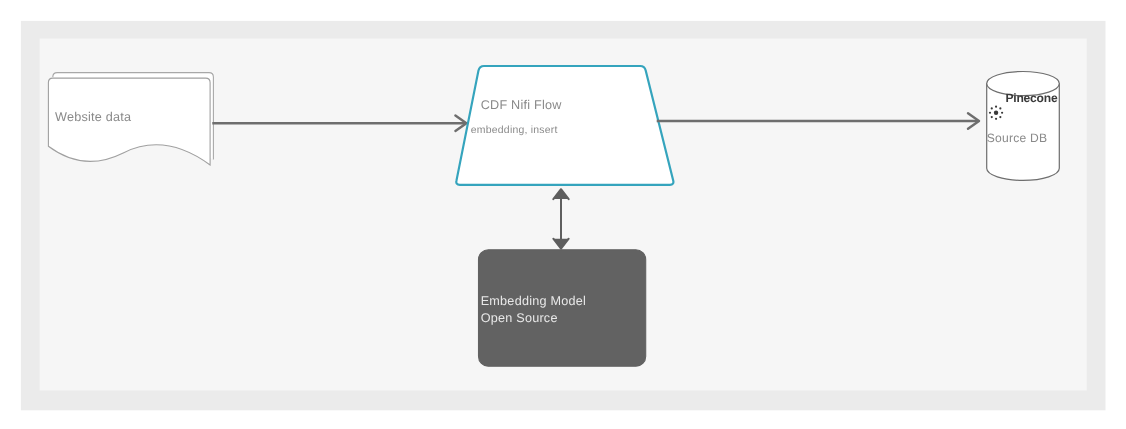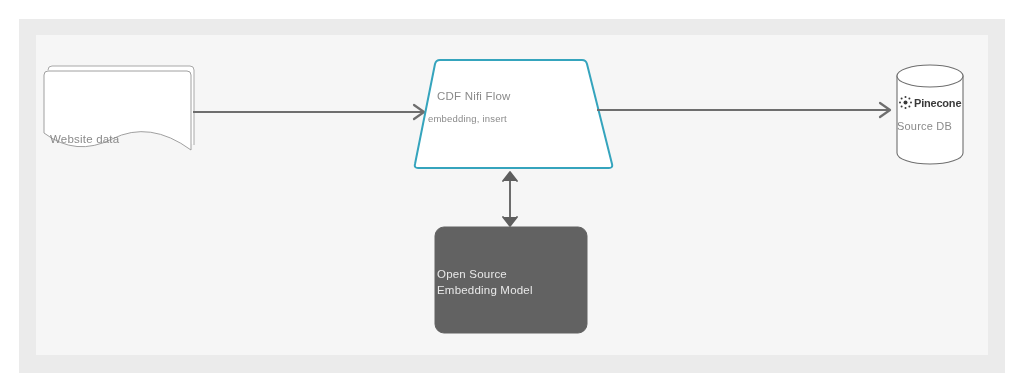--- a/index.html
+++ b/index.html
@@ -52,21 +52,20 @@
     color: #8c8c8c;
     white-space: nowrap;
     letter-spacing: .2px;
   }
   #doc-label {
     left: 50px;
     top: 101px;
     width: 135px;
     font-size: 11.5px;
     color: #8a8a8a;
-    margin-top: 32px;
   }
   #flow-title {
     left: 437px;
     top: 90px;
     width: 148px;
     font-size: 11.5px;
     color: #8a8a8a;
   }
   #flow-sub {
     left: 428px;
@@ -79,21 +78,21 @@
   #model-label {
     left: 437px;
     top: 266px;
     width: 152px;
     font-size: 11.5px;
     line-height: 16px;
     color: #e8e8e8;
   }
   #pinecone-word {
     left: 897px;
-    top: 97px;
+    top: 84px;
     width: 66px;
     font-size: 11px;
     font-weight: bold;
     color: #3a3a3a;
     text-align: left;
     padding-left: 17px;
     box-sizing: border-box;
     letter-spacing: -.2px;
   }
   #vectordb-label {
@@ -167,21 +166,21 @@
 
   <div class="lbl" id="doc-label">Website data</div>
 
   <div class="lbl" id="flow-title">CDF Nifi Flow</div>
 
   <div class="lbl" id="flow-sub">
     <div>embedding, insert</div>
   </div>
 
   <div class="lbl" id="model-label">
+    <div>Embedding Model</div>
     <div>Open Source</div>
-    <div>Embedding Model</div>
   </div>
 
   <div class="lbl" id="pinecone-word">Pinecone</div>
 
   <div class="lbl" id="vectordb-label">Source DB</div>
 
 </div>
 
 </body></html>

